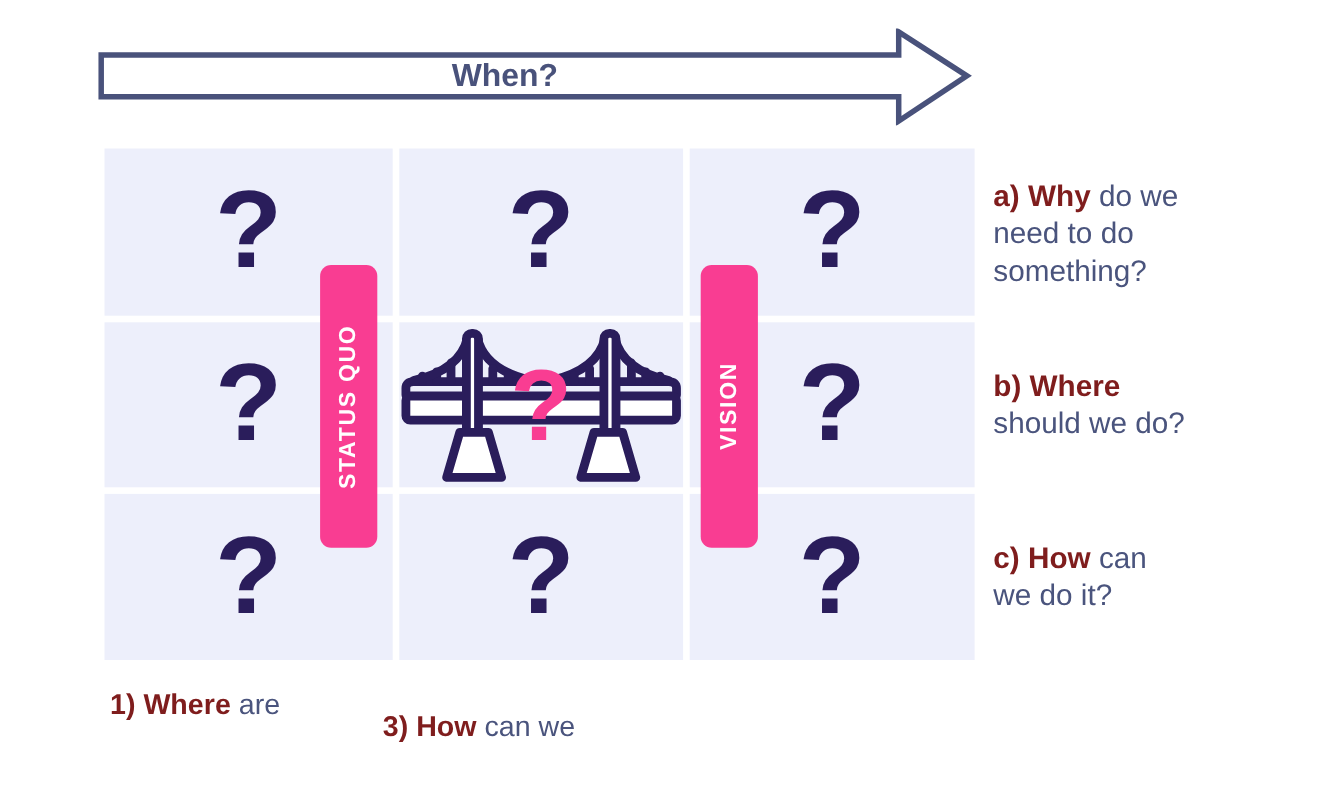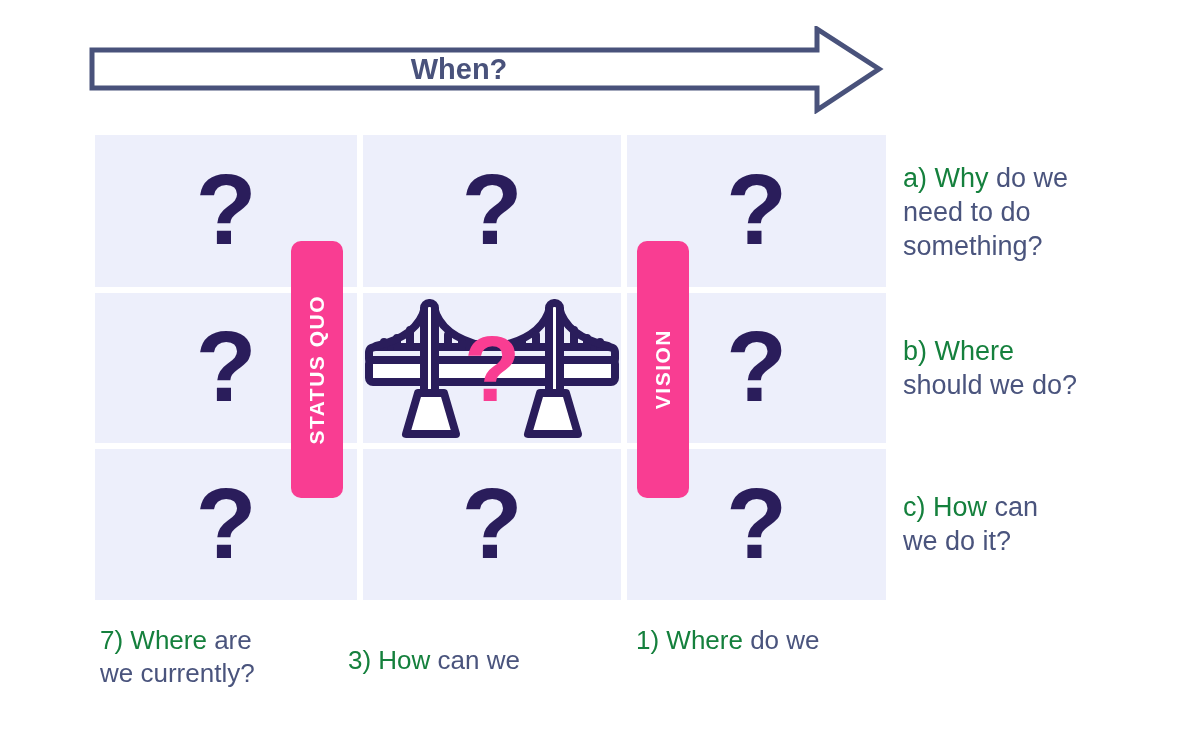--- a/index.html
+++ b/index.html
@@ -49,21 +49,21 @@
   }
   
   .side-label{position:absolute;left:903px;width:300px;font-size:27px;line-height:34px;color:#4a547d;}
   .side-a{top:161px;}
   .side-b{top:334px;}
   .side-c{top:490px;}
   .bottom-label{position:absolute;top:624px;width:290px;font-size:26px;line-height:33px;color:#4a547d;}
   .bl-1{left:100px;}
   .bl-2{left:348px;margin-top:20px;}
   .bl-3{left:636px;}
-  .canvas b{font-weight:400;color:#15803d;}
+  .canvas b{font-weight:700;color:#7f1d1d;}
 </style>
 </head>
 <body>
 
 <div class="canvas">
 
   <div class="arrow-wrap">
     <svg viewBox="0 0 795 88">
       <polygon points="3,24 728,24 728,3 790,43 728,84 728,62 3,62" fill="#ffffff" stroke="#49527b" stroke-width="5" stroke-linejoin="miter"></polygon>
     </svg>
@@ -151,23 +151,21 @@
   <div class="side-label side-b">
     <div><b>b) Where</b><span></span></div>
     <div>should we do?</div>
   </div>
   <div class="side-label side-c">
     <div><b>c) How</b><span> can</span></div>
     <div>we do it?</div>
   </div>
 
   <div class="bottom-label bl-1">
-    <div><b>7) Where</b><span> are</span></div>
-    <div>we currently?</div>
+    <div><b>1) Where</b><span> are</span></div>
   </div>
   <div class="bottom-label bl-2">
     <div><b>3) How</b><span> can we</span></div>
   </div>
   <div class="bottom-label bl-3">
-    <div><b>1) Where</b><span> do we</span></div>
   </div>
 
 </div>
 
 </body></html>

